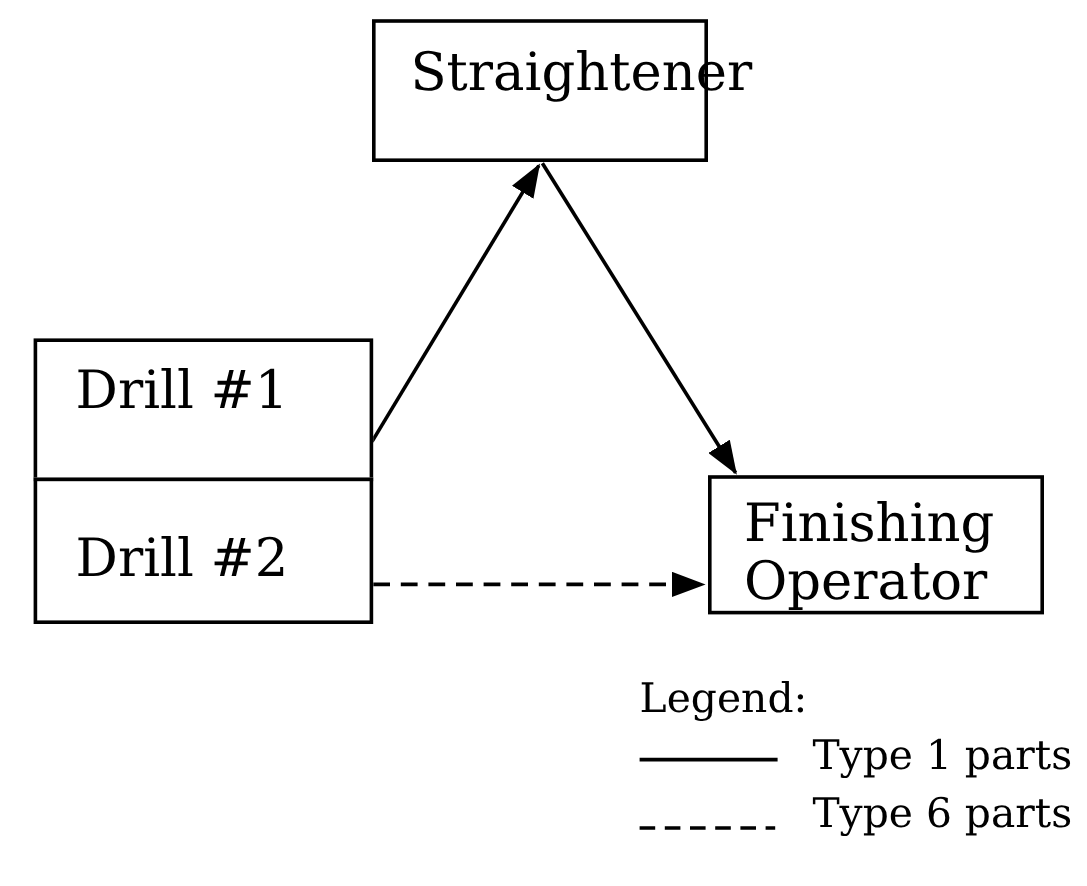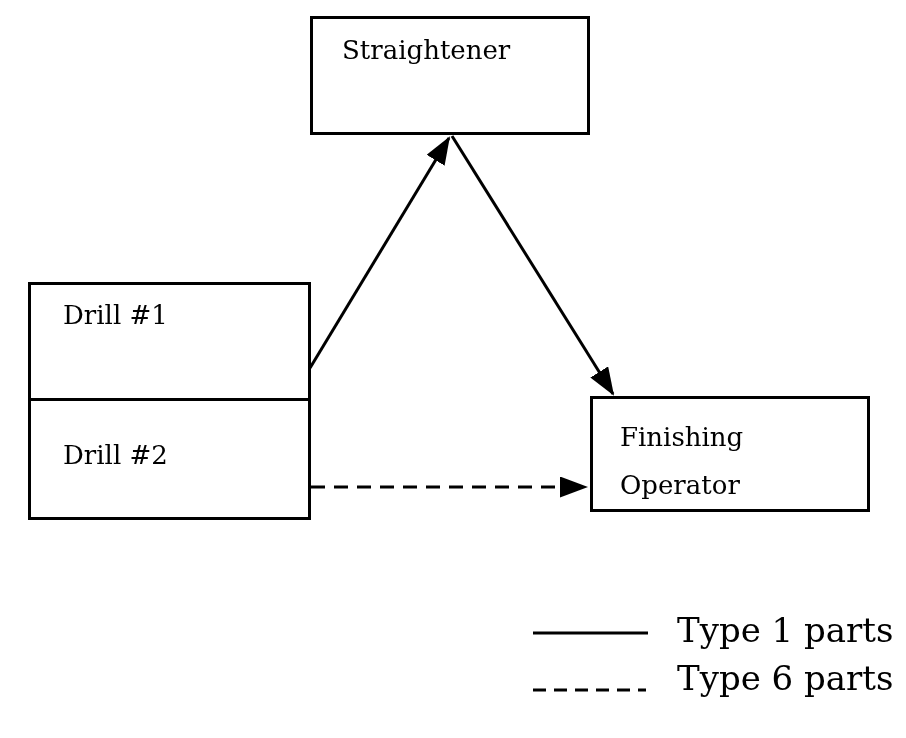--- a/index.html
+++ b/index.html
@@ -21,21 +21,21 @@
     left: 0;
     top: 0;
     width: 906px;
     height: 738px;
   }
   .node {
     position: absolute;
     box-sizing: border-box;
     border: 3px solid #000000;
     background: #ffffff;
-    font-size: 26px;
+    font-size: 44px;
     line-height: 1.18;
   }
   .node-straightener { left: 310px; top: 16px;  width: 280px; height: 119px; padding: 16px 0 0 29px; }
   .node-drill1       { left: 28px;  top: 282px; width: 283px; height: 119px; padding: 15px 0 16px 32px; }
   .node-drill2       { left: 28px;  top: 398px; width: 283px; height: 122px; padding: 39px 0 0 32px; }
   .node-finishing    { left: 590px; top: 396px; width: 280px; height: 116px; padding: 14px 0 0 27px; line-height: 48px; }
   .node .line { display: block; }
   .legend-text {
     position: absolute;
     font-size: 34px;
@@ -74,16 +74,17 @@
 
   <div class="node node-drill2">
     <span class="line">Drill #2</span>
   </div>
 
   <div class="node node-finishing">
     <span class="line">Finishing</span>
     <span class="line">Operator</span>
   </div>
 
+  <div class="legend-text legend-title">Legend:</div>
   <div class="legend-text legend-label1">Type 1 parts</div>
   <div class="legend-text legend-label2">Type 6 parts</div>
 
 </div>
 
 </body></html>

